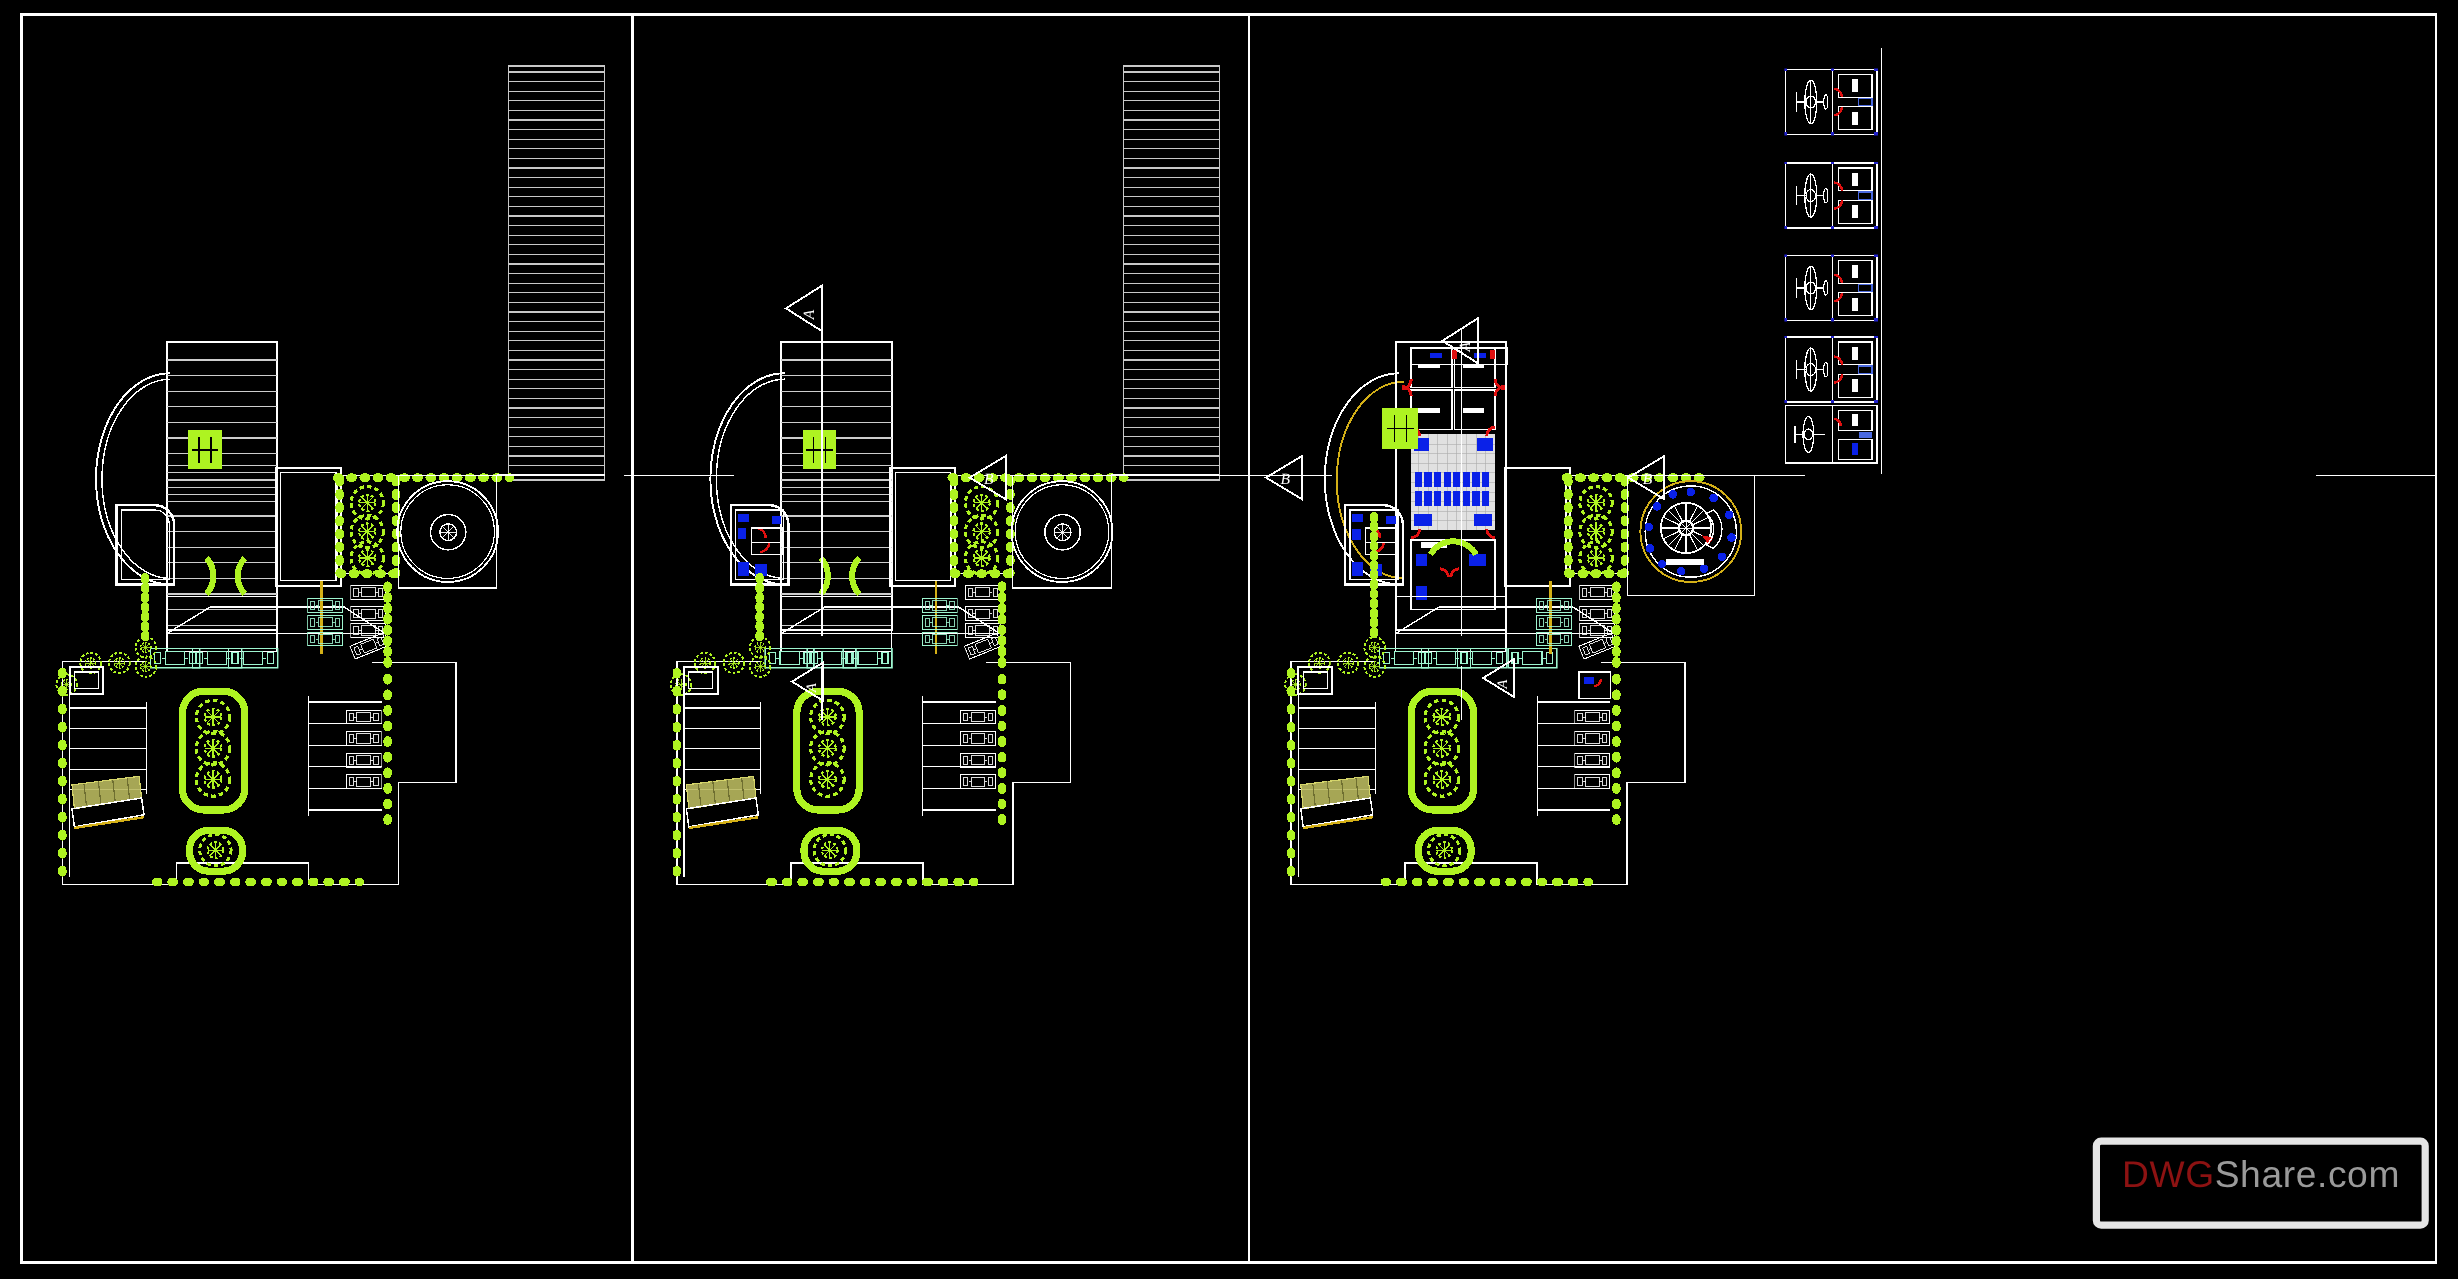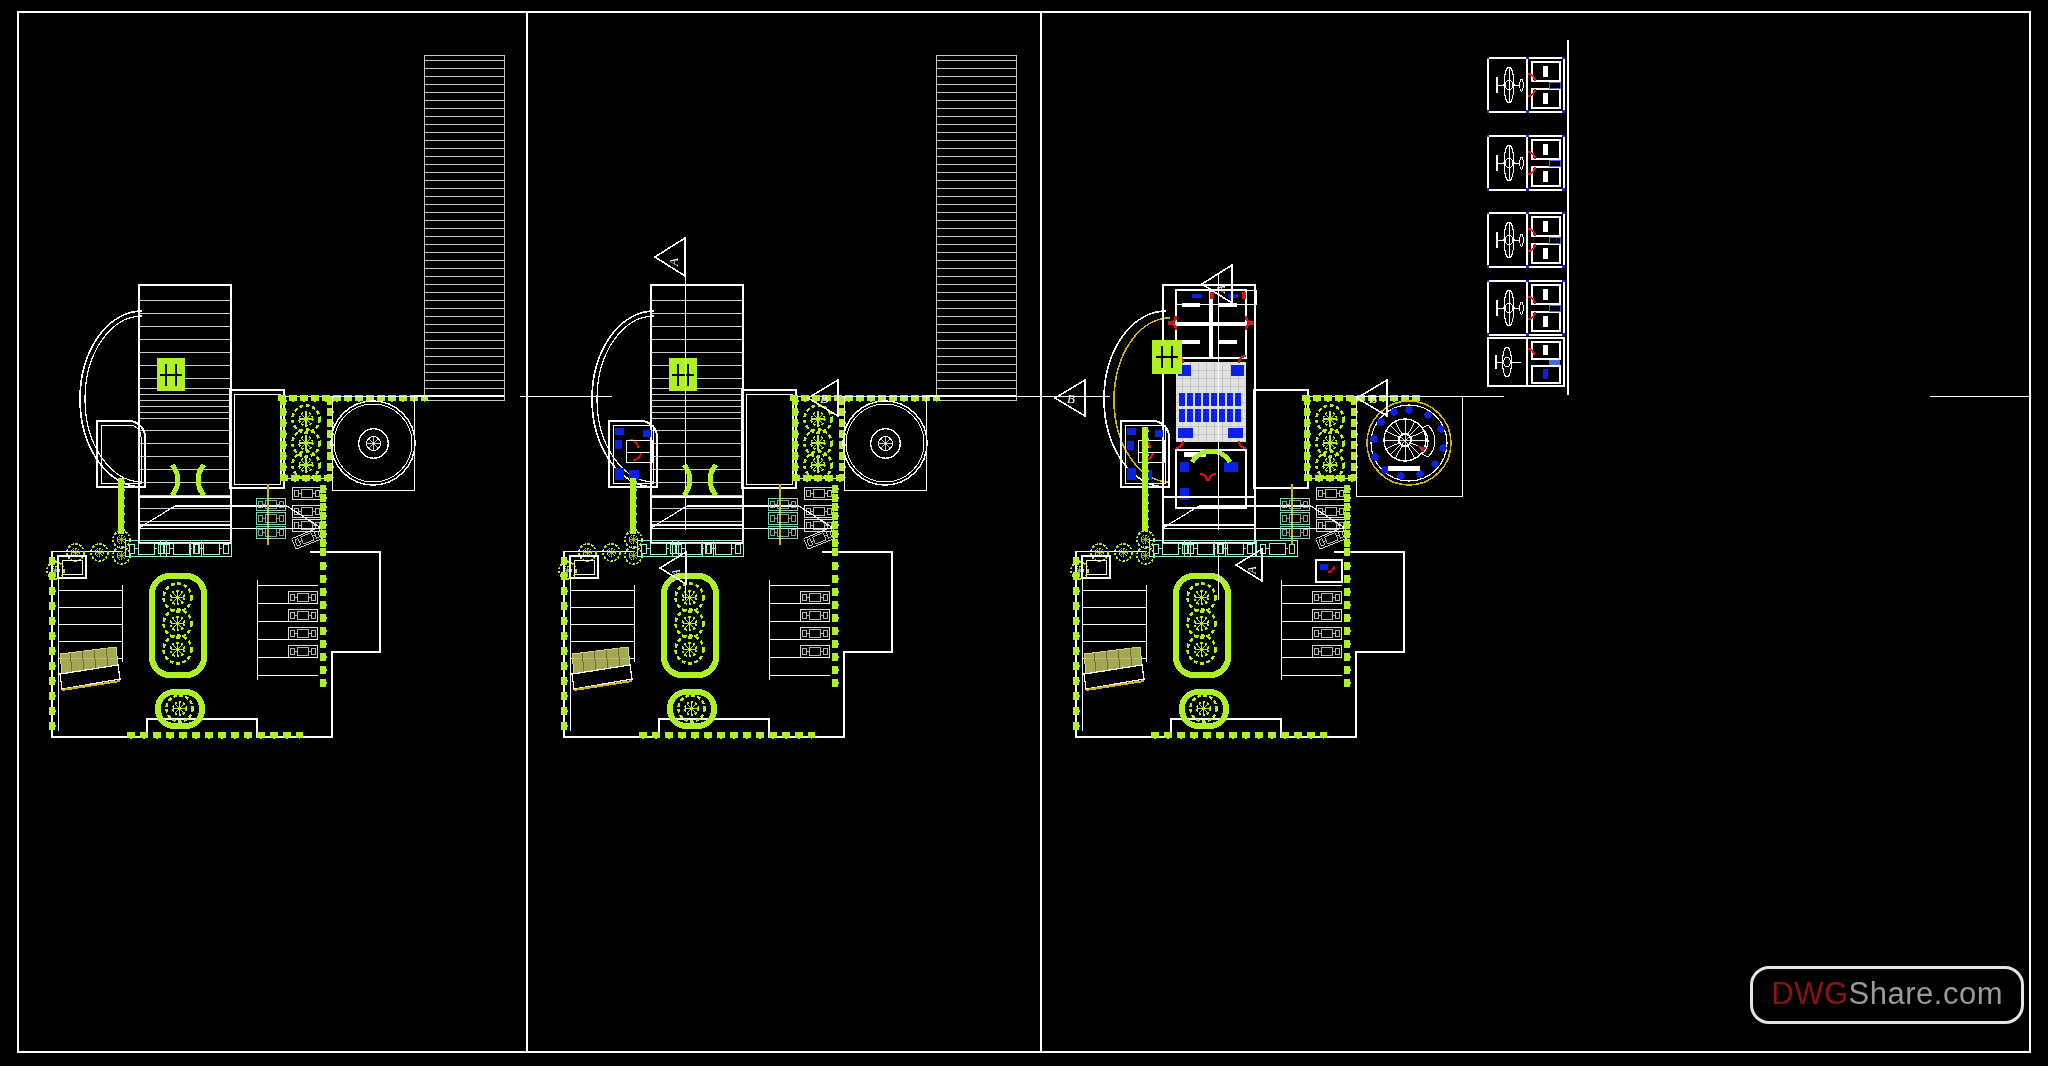--- a/index.html
+++ b/index.html
@@ -6,22 +6,22 @@
   html,body { background:#000; }
   body {
     width:2048px; height:1066px;
     font-family:"Liberation Sans", sans-serif;
     overflow:hidden; position:relative;
   }
   #cad-root { position:absolute; inset:0; background:#000; }
   #cad-svg { position:absolute; left:0; top:0; }
   .wm {
     position:absolute; right:24px; bottom:42px;
-    border:3px solid #e5e5e5; border-radius:19px;
-    padding:7px 18px 9px 18px;
+    border:6px solid #e5e5e5; border-radius:7px;
+    padding:7px 18px 21px 18px;
     font-size:31px; letter-spacing:.5px;
     font-family:"Liberation Sans", sans-serif;
     background:rgba(0,0,0,.35);
     white-space:nowrap;
   }
   .wm .d { color:#8d1212; }
   .wm .s { color:#9a9a9a; }
 </style>
 </head>
 <body>

